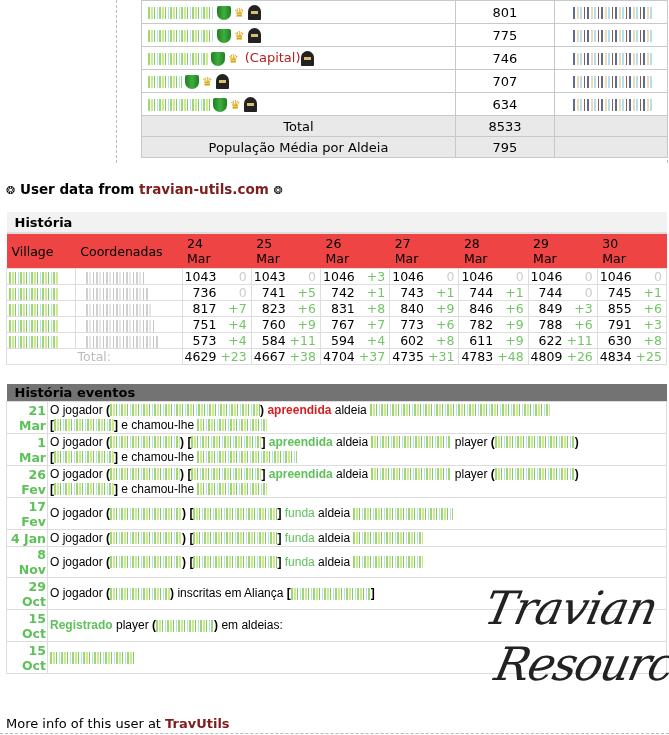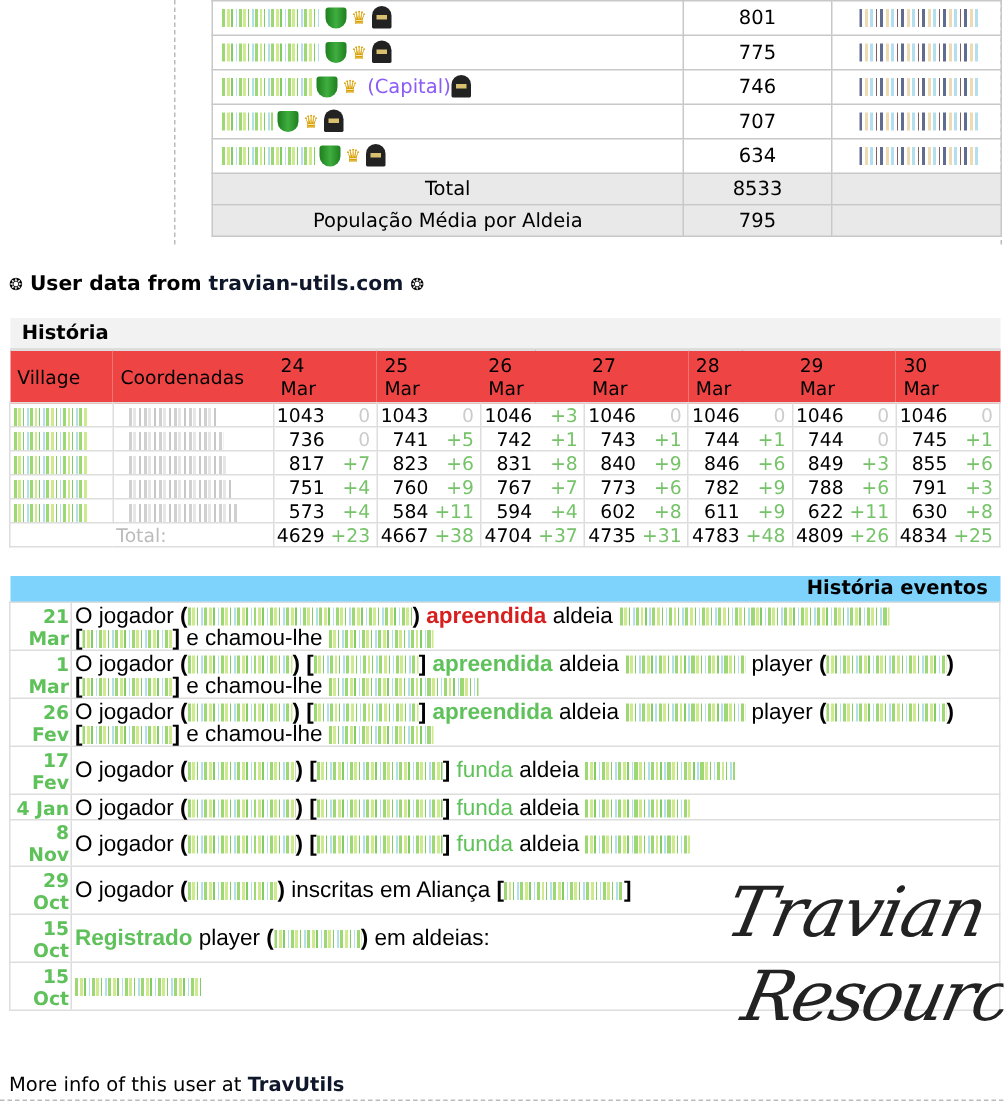--- a/index.html
+++ b/index.html
@@ -17,44 +17,44 @@
   #vt { position:absolute; left:141px; top:0; border-collapse:collapse; width:527px; }
   #vt td { border:1px solid #c8c8c8; height:22px; padding:0 6px; font-size:13px; }
   #vt td.pop { text-align:center; width:86px; }
   #vt td.img { width:112px; padding:0; }
   #vt tr.sum td { background:#e9e9e9; text-align:center; height:20px; }
   .ico { display:inline-block; vertical-align:middle; margin-left:3px; }
   .shield { width:14px; height:14px; background:linear-gradient(90deg,#1e7f1e,#3fae3f 50%,#1e7f1e); border-radius:2px 2px 7px 7px; position:relative; }
   .crown { color:#d9a000; font-size:12px; }
   .helm { width:13px; height:15px; background:#222; border-radius:7px 7px 1px 1px; position:relative; }
   .helm:after { content:""; position:absolute; left:3px; top:6px; width:7px; height:3px; background:#d8c070; }
-  .capital { color:#8b5cf6; margin-left:6px; }
+  .capital { color:#b91c1c; margin-left:6px; }
 
   
   #udh { position:absolute; left:6px; top:181px; font-weight:bold; font-size:13.5px; }
-  .green { color:#0f172a; }
+  .green { color:#7f1d1d; }
   .green2 { color:#5ec15a; }
 
   
   #ht { position:absolute; left:6px; top:212px; width:661px; border-collapse:collapse; }
   #ht td, #ht th { font-size:12.5px; }
   #ht .sec { background:#f2f2f2; font-weight:bold; text-align:left; padding:2px 8px; font-size:13px; height:16px; border-bottom:2px solid #ddd; }
   #ht .hd th { background:#ef4444; font-weight:normal; text-align:left; padding:0 5px; height:34px; line-height:15px; }
   #ht .dr td { border:1px solid #ddd; height:15px; line-height:15px; padding:0 2px; text-align:right; }
   #ht .dr td.dv { color:#76c36a; border-left:none; padding-right:4px; }
   #ht .dr td.dz { color:#ccc; border-left:none; padding-right:4px; }
   #ht .dr td.pv { border-right:none; }
   #ht .dr td.vc, #ht .dr td.cc { text-align:left; }
   .tot-label { color:#bbb; text-align:center !important; }
 
   
   #et { position:absolute; left:6px; top:384px; width:661px; border-collapse:collapse; }
-  #et .sec { background:#7dd3fc; font-weight:bold; padding:1px 8px; font-size:13px; height:15px;text-align:right; }
+  #et .sec { background:#737373; font-weight:bold; padding:1px 8px; font-size:13px; height:15px; }
   #et td.d { color:#5ec15a; font-weight:bold; text-align:right; vertical-align:middle; width:38px; padding:0 1px; border:1px solid #ddd; border-right:none; line-height:15px; }
-  #et td.t { border:1px solid #ddd; border-left:1px solid #ddd; padding:0 2px; line-height:15px; vertical-align:middle; font-family:"Liberation Sans", sans-serif; font-size:15px; }
+  #et td.t { border:1px solid #ddd; border-left:1px solid #ddd; padding:0 2px; line-height:15px; vertical-align:middle; font-family:"Liberation Sans", sans-serif; font-size:12px; }
   #et tr.r td { height:31px; }
   #et tr.s td { height:16px; }
   .red { color:#d71f1f; font-weight:bold; }
   .bold { font-weight:bold; }
 
   #logo { position:absolute; left:476px; top:580px; width:190px; height:150px;
           font-family:"DejaVu Serif", serif; font-style:italic; color:#222; text-align:center; }
   #logo .l1 { font-size:46px; line-height:56px; letter-spacing:-1px; transform:skewX(-12deg); }
   #logo .l2 { font-size:46px; line-height:56px; letter-spacing:-2px; transform:skewX(-12deg); margin-left:20px; }
 

